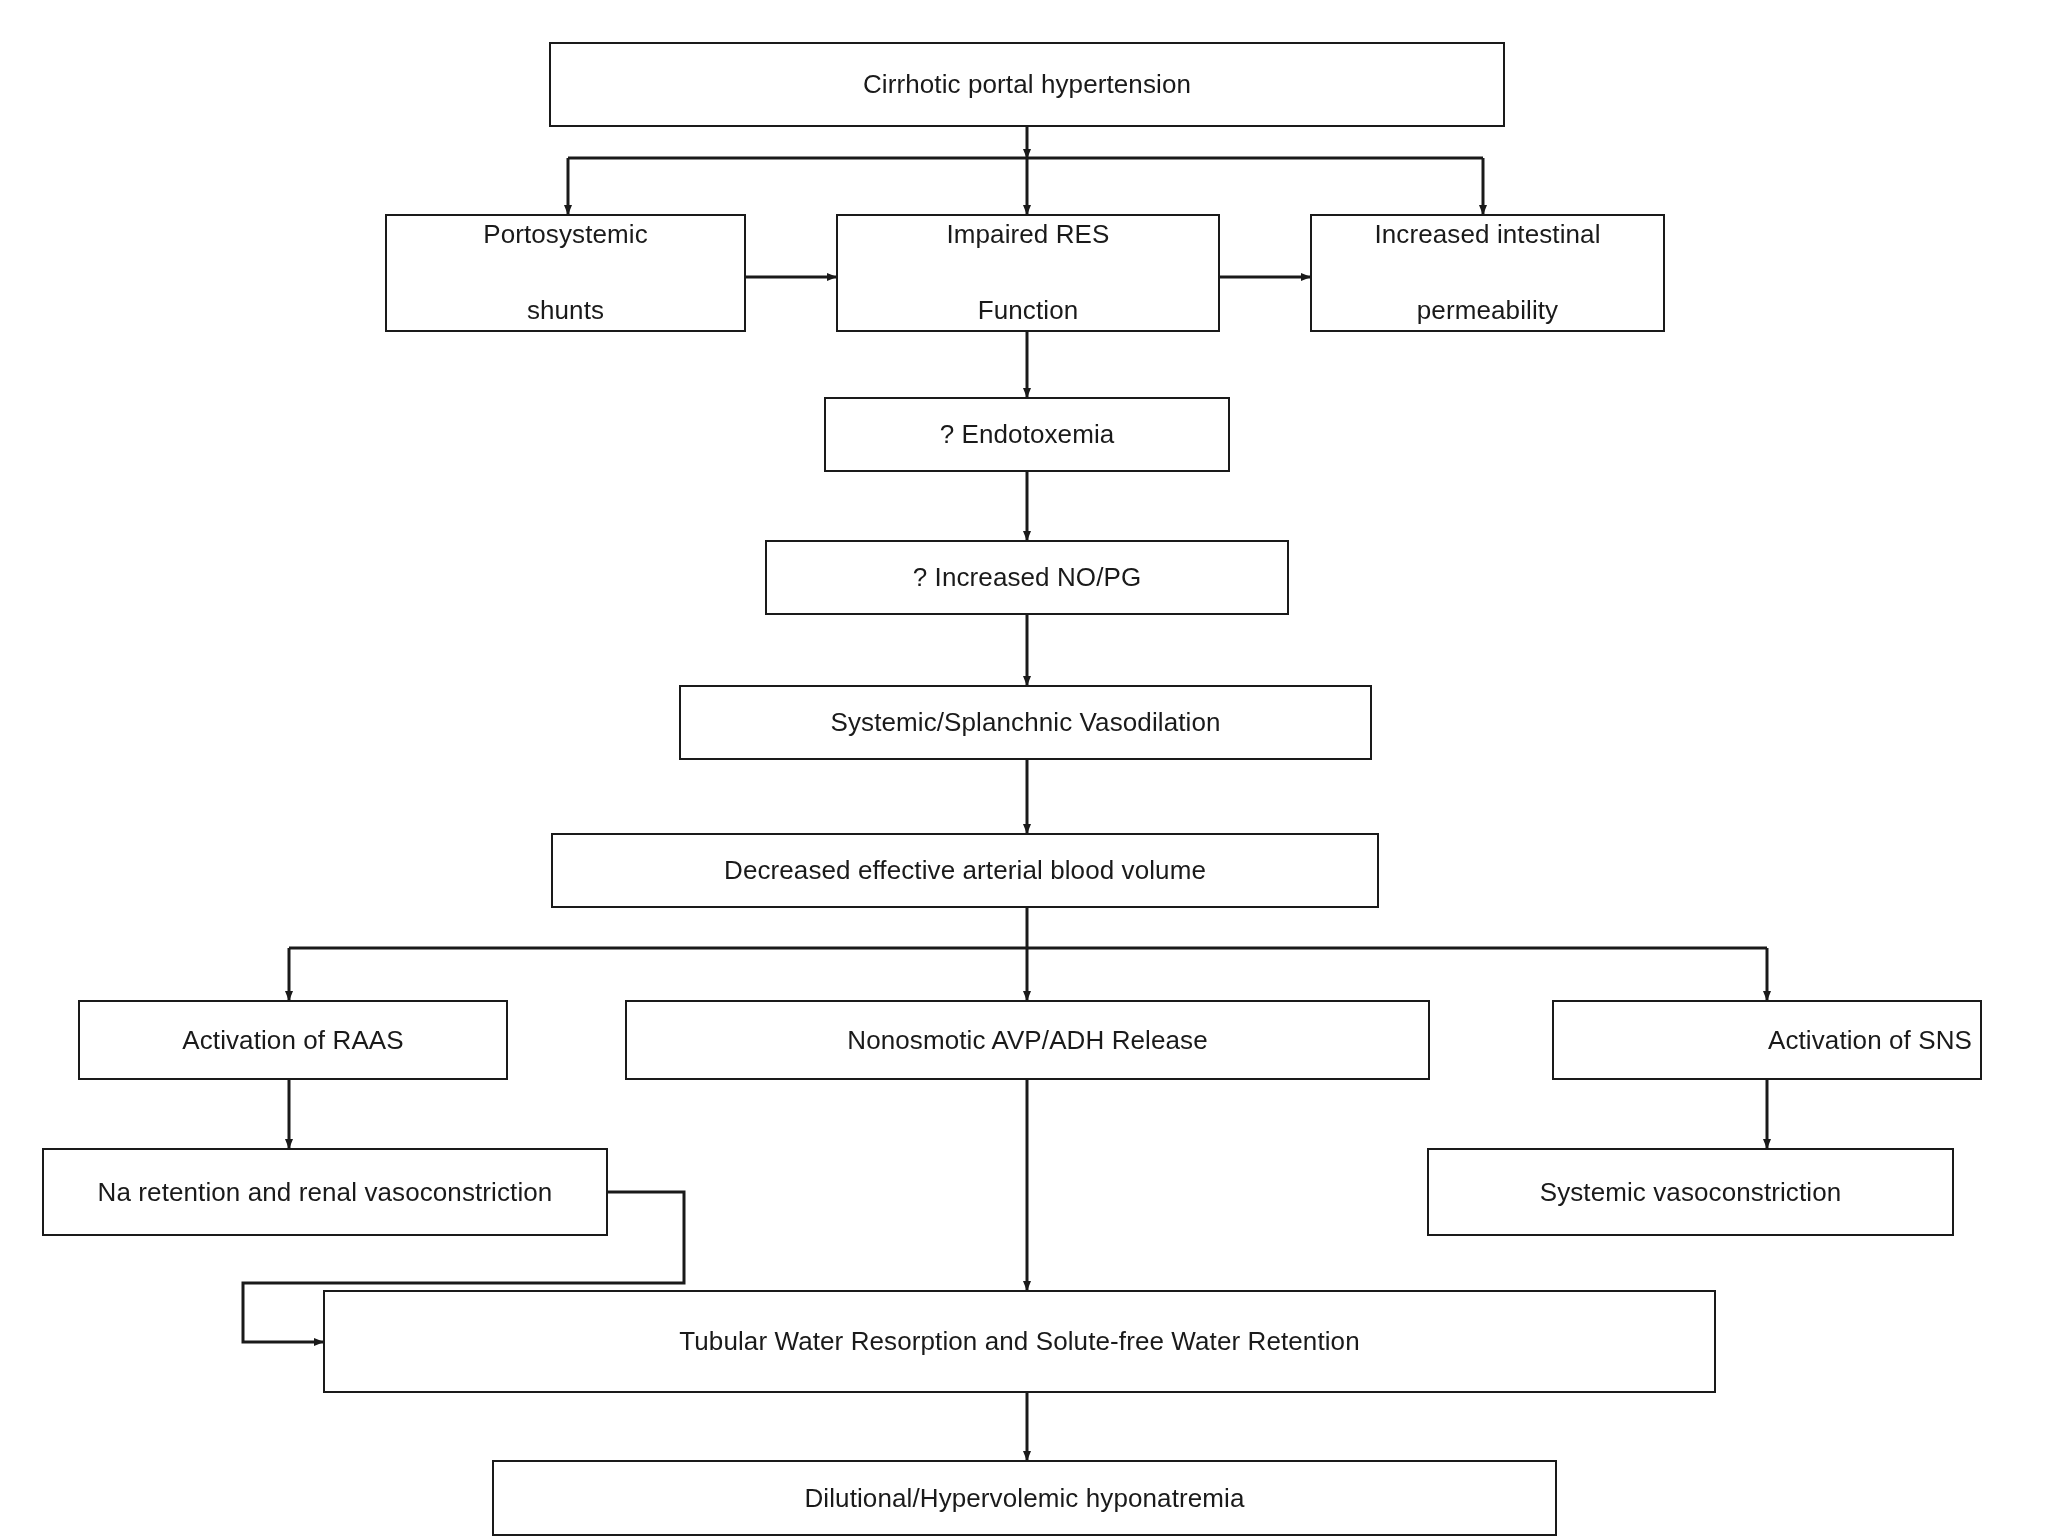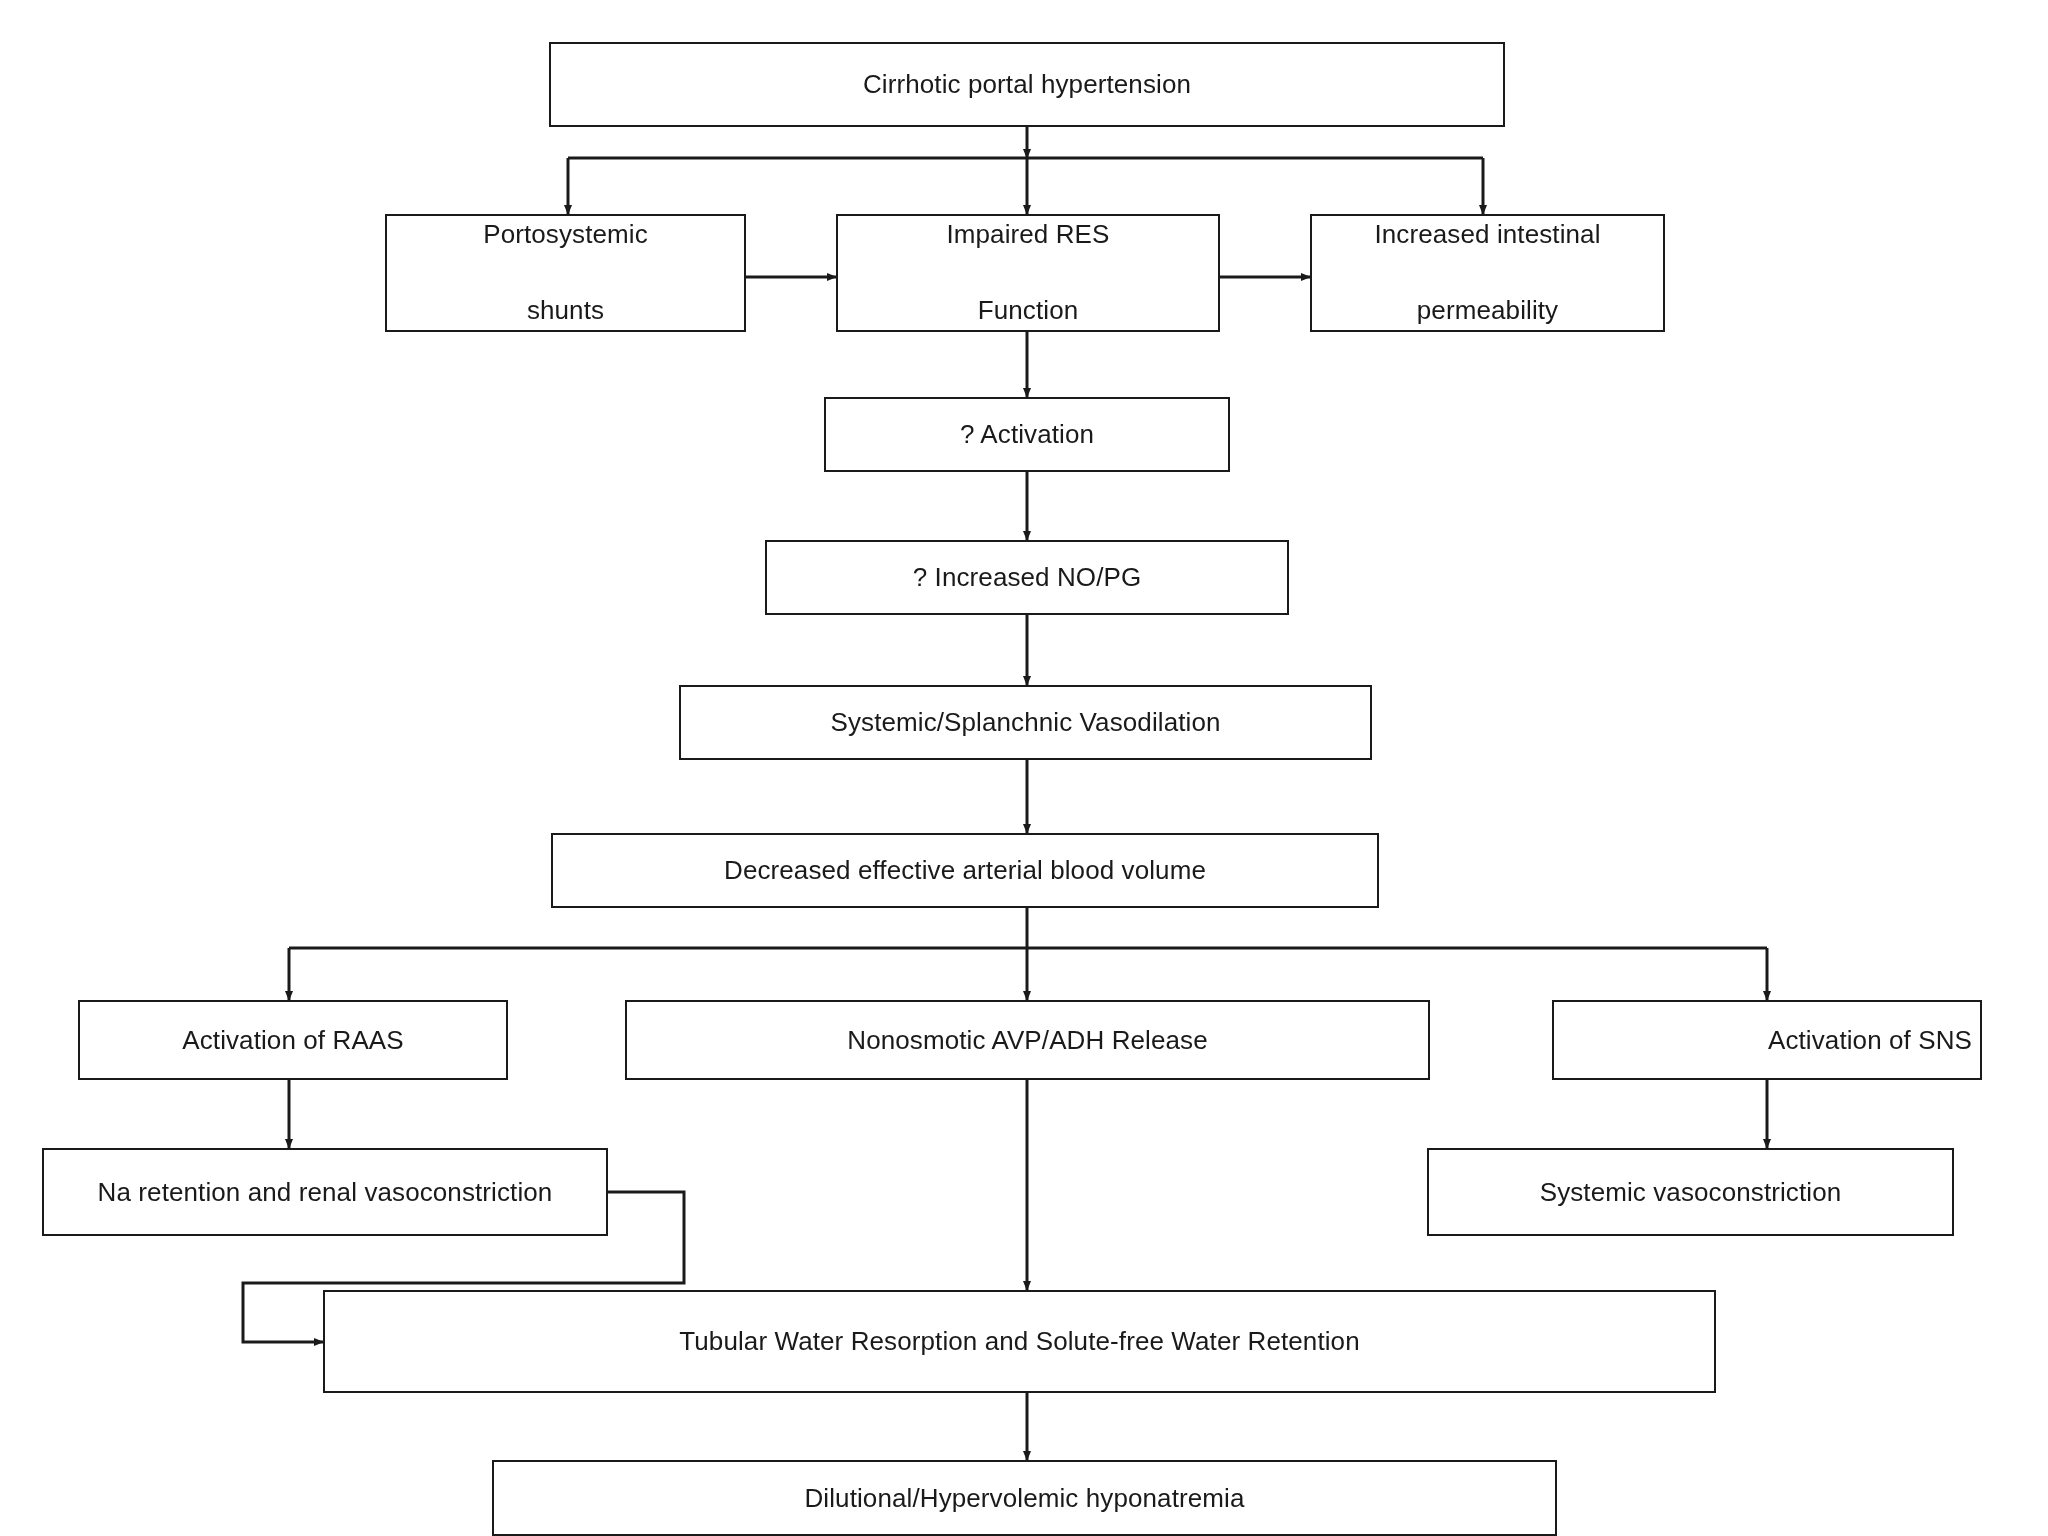--- a/index.html
+++ b/index.html
@@ -122,21 +122,21 @@
   </div>
 
   <div class="node two-line" style="left:1310px; top:214px; width:355px; height:118px;">
     <span>
       <span>Increased intestinal</span><br>
       <span>permeability</span>
     </span>
   </div>
 
   <div class="node" style="left:824px; top:397px; width:406px; height:75px;">
-    <span>? Activation</span>
+    <span>? Endotoxemia</span>
   </div>
 
   <div class="node" style="left:679px; top:685px; width:693px; height:75px;">
     <span>Systemic/Splanchnic Vasodilation</span>
   </div>
 
   <div class="node" style="left:765px; top:540px; width:524px; height:75px;">
     <span>? Increased NO/PG</span>
   </div>
 

